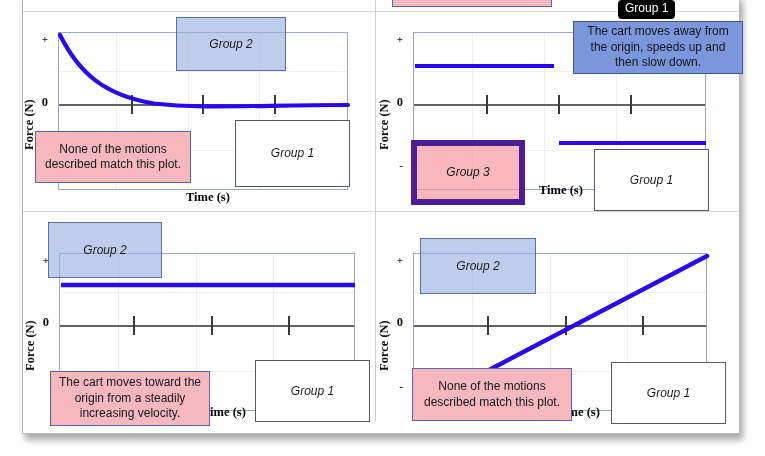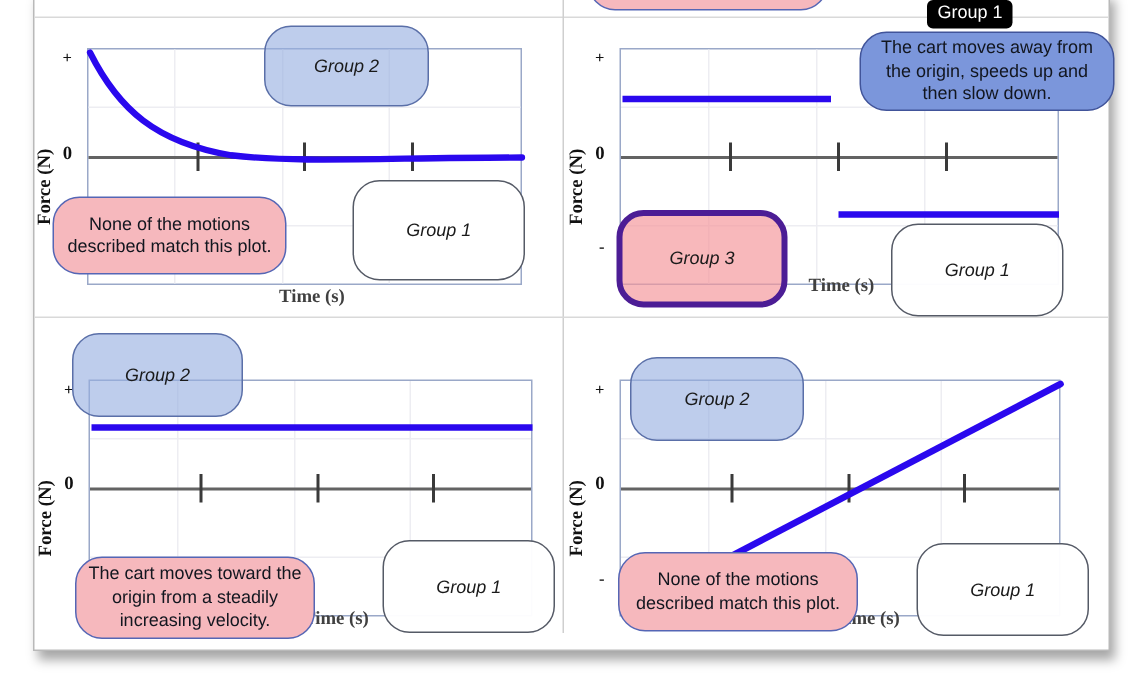--- a/index.html
+++ b/index.html
@@ -67,21 +67,21 @@
     color:#111;
     transform:rotate(-90deg);
     transform-origin:left top;
     white-space:nowrap;
   }
   .xlabel{
     position:absolute;
     font-family:"Liberation Serif", serif;
     font-weight:bold;
     font-size:12.5px;
-    color:#404040;
+    color:#000000;
     white-space:nowrap;
   }
   .ytick-lab{
     position:absolute;
     font-family:"Liberation Serif", serif;
     font-weight:bold;
     font-size:12.5px;
     color:#111;
     text-align:right;
     white-space:nowrap;
@@ -94,36 +94,36 @@
     color:#111;
     text-align:right;
     white-space:nowrap;
   }
   .series{position:absolute;left:0;top:0;overflow:visible;}
 
   
   .dbox{
     position:absolute;
     box-sizing:border-box;
-    border-radius:18px;
+    border-radius:0;
     display:flex;align-items:center;justify-content:center;
     text-align:center;
     font-size:12px;
     font-style:italic;
     color:#1a1a1a;
     padding:3px 6px;
     line-height:1.25;
   }
   .dbox.blue{
     background:rgba(150,175,225,0.62);
     border:1px solid #5a6fa8;
   }
   .dbox.pink{
     background:rgba(244,150,155,0.68);
-    border:4px solid #4c1d95;
+    border:6px solid #4c1d95;
   }
   .dbox.white{
     background:rgba(255,255,255,0.97);
     border:1px solid #555a66;
   }
   .dbox.solidblue{
     background:#7b96db;
     border:1px solid #41549a;
     font-style:normal;
     font-size:12px;

